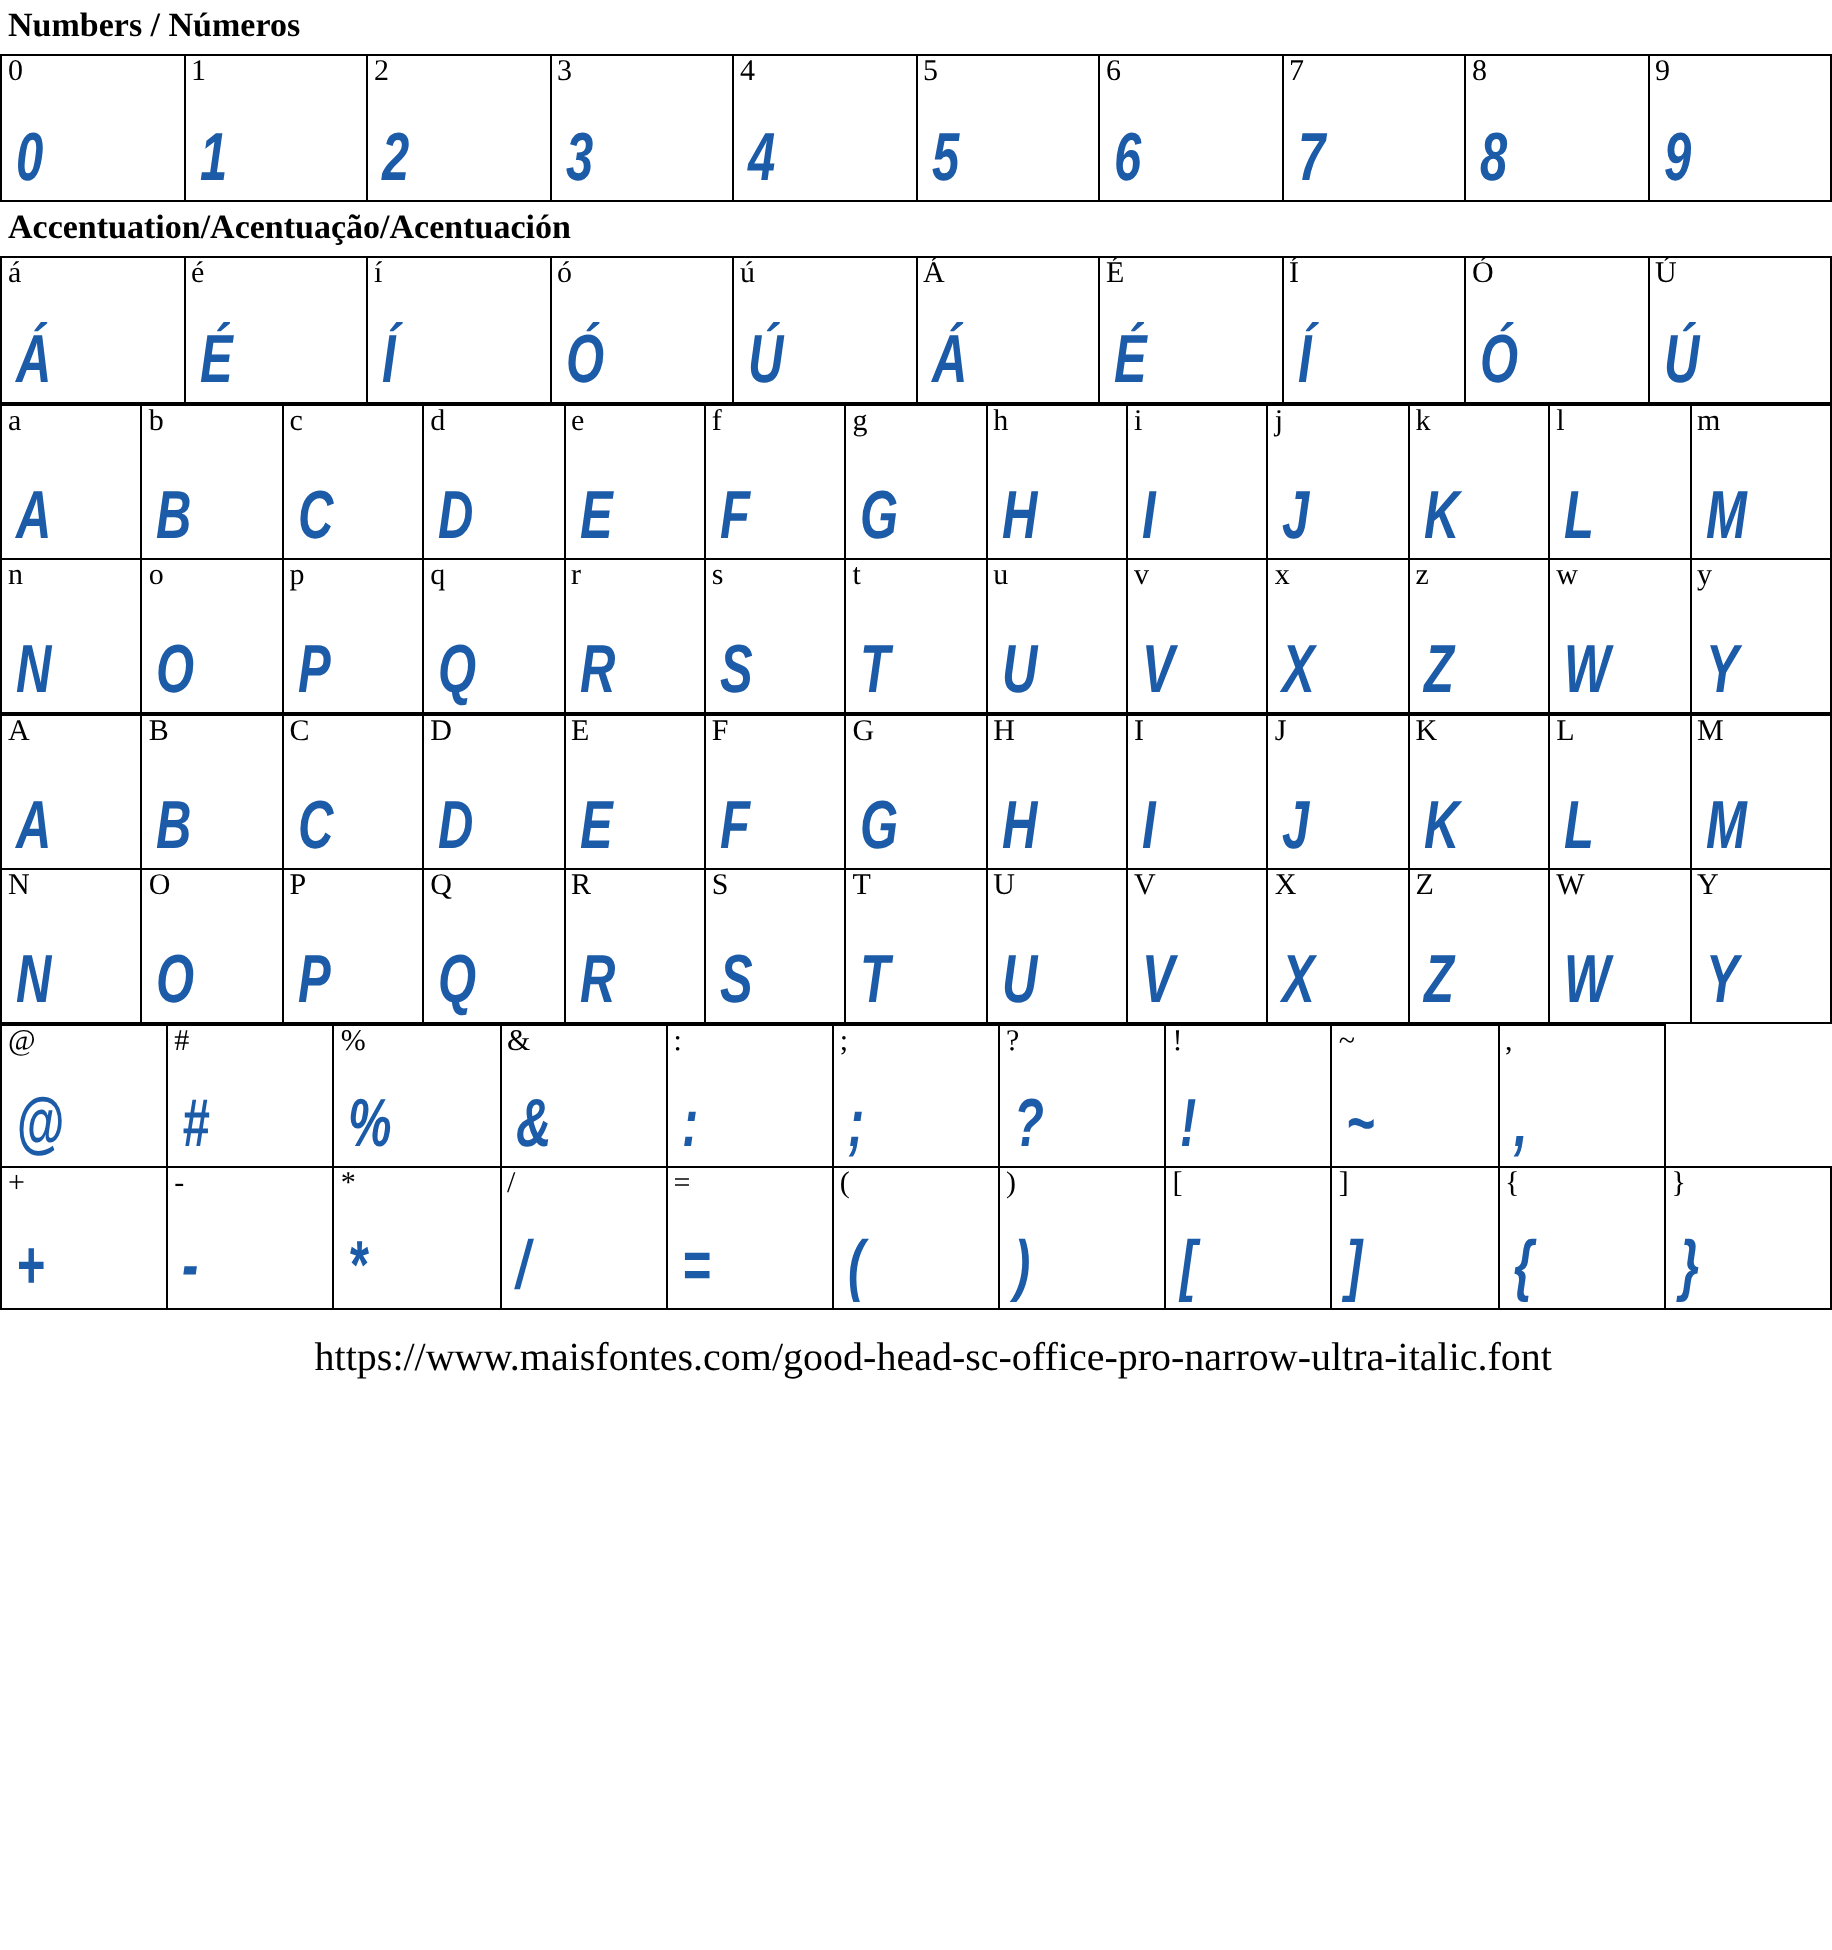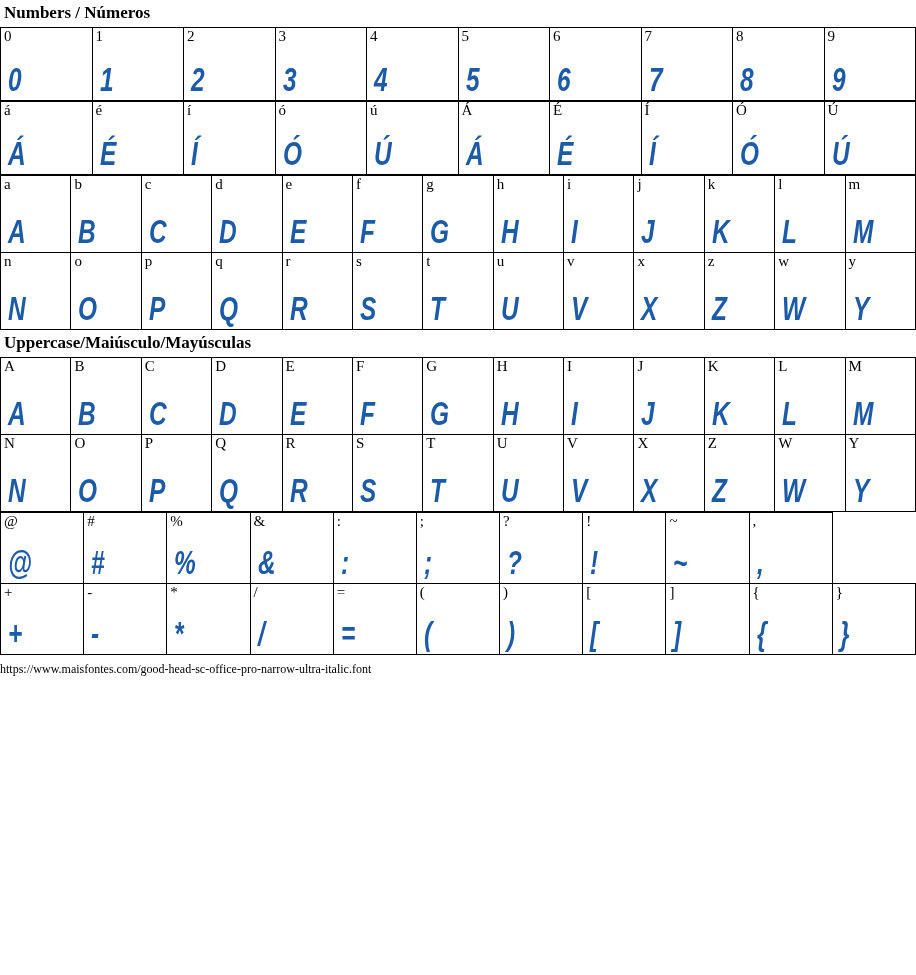--- a/index.html
+++ b/index.html
@@ -68,24 +68,26 @@
     transform: scaleX(0.72);
     transform-origin: left bottom;
     white-space: nowrap;
   }
   
   table.numbers-table td,
   table.accent-table td { height: 72px; }
   table.others-table td { height: 70px; }
   .footer-url {
     font-family: "Liberation Serif", serif;
-    font-size: 12px;
+    font-size: 20px;
     line-height: 20px;
+    text-align: right;
     padding: 4px 4px 0 0;
     color: #000000;
+    margin-top: 10px;
   }
 </style>
 </head>
 <body>
 
 <div class="page">
 
   <div class="section-title">Numbers / Números</div>
   <table class="glyph-table numbers-table">
     <tbody>
@@ -147,20 +149,21 @@
       <td>
             <div class="cell-inner">
               <span class="label">9</span>
               <span class="glyph">9</span>
             </div>
           </td>
     </tr>
   </tbody>
     </table>
 
+  <div class="section-title">Accentuation/Acentuação/Acentuación</div>
   <table class="glyph-table accent-table">
     <tbody>
         <tr>
       <td>
             <div class="cell-inner">
               <span class="label">á</span>
               <span class="glyph">Á</span>
             </div>
           </td>
       <td>
@@ -379,21 +382,20 @@
       <td>
             <div class="cell-inner">
               <span class="label">y</span>
               <span class="glyph">Y</span>
             </div>
           </td>
     </tr>
   </tbody>
     </table>
 
-  <div class="section-title">Uppercase/Maiúsculo/Mayúsculas</div>
   <table class="glyph-table upper-table">
     <tbody>
         <tr>
       <td>
             <div class="cell-inner">
               <span class="label">A</span>
               <span class="glyph">A</span>
             </div>
           </td>
       <td>

